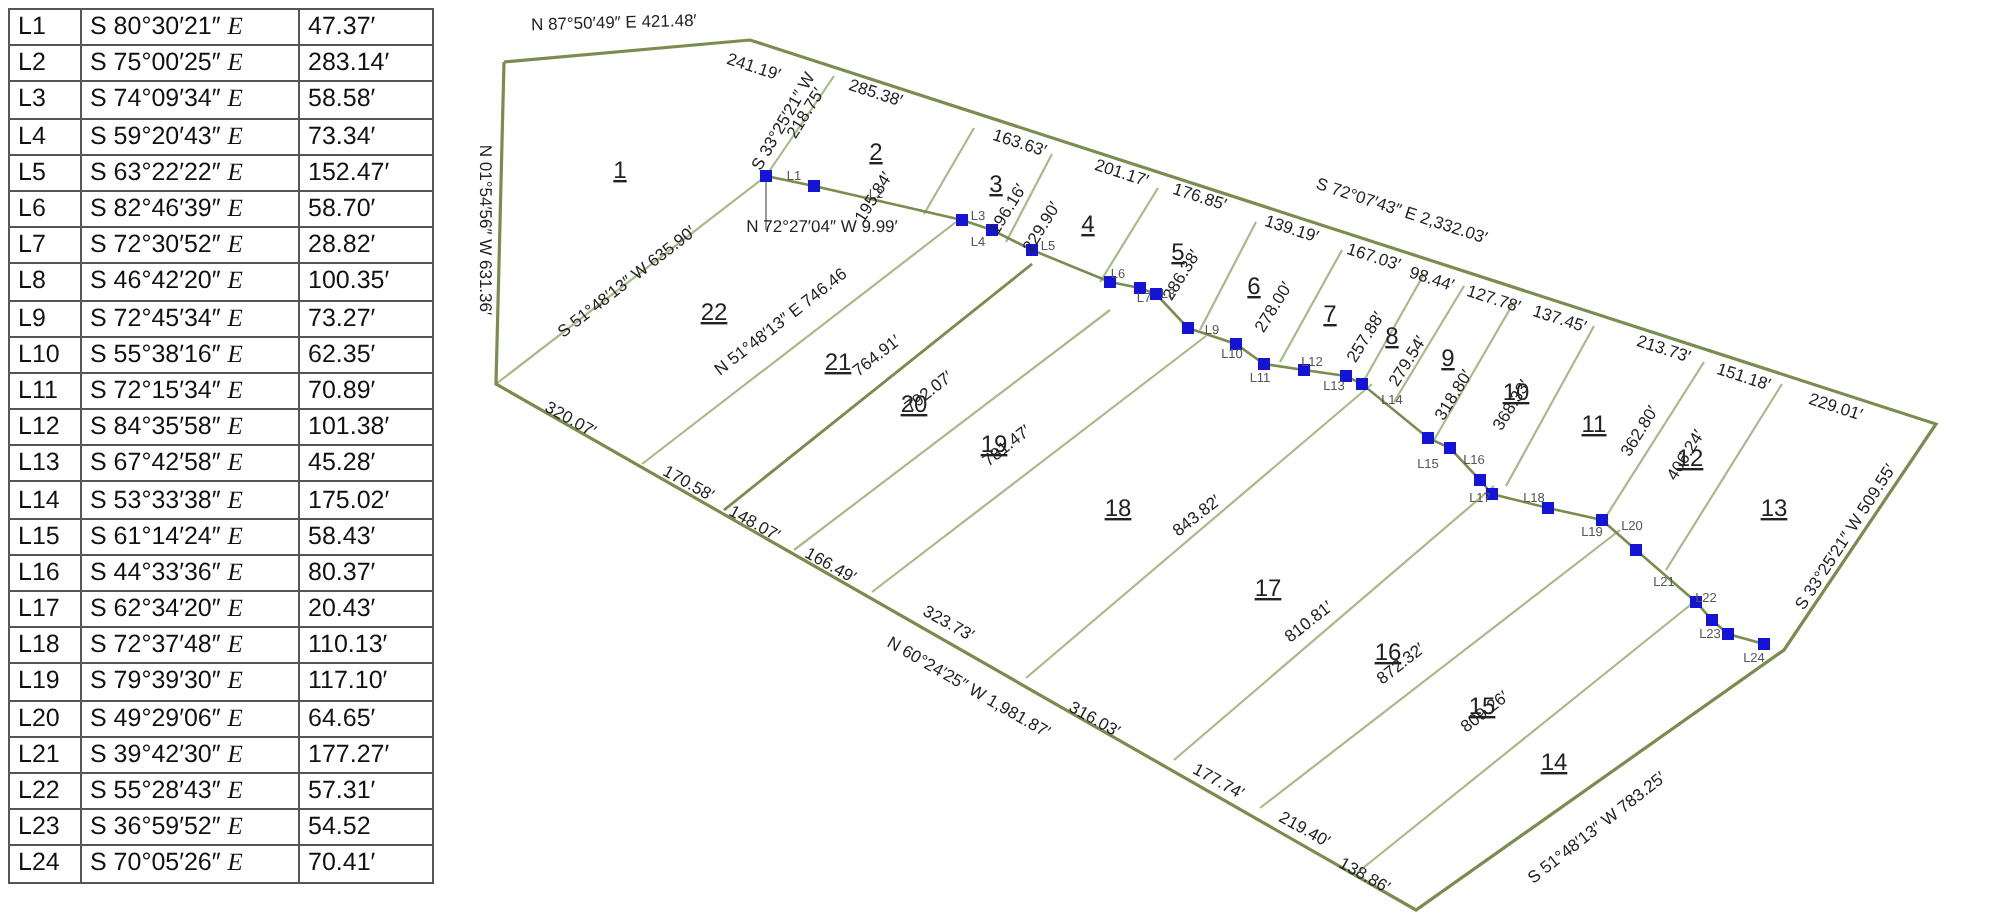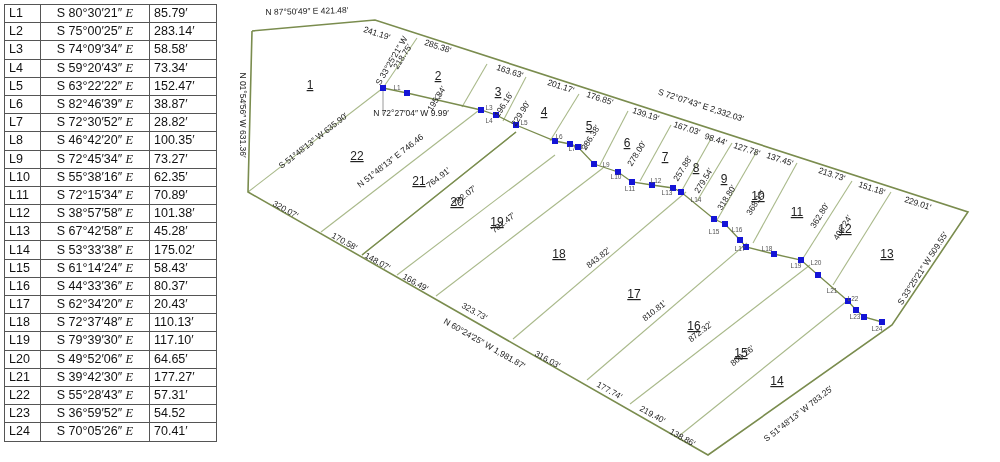--- a/index.html
+++ b/index.html
@@ -1,37 +1,37 @@
 <!DOCTYPE html>
 <html><head>
 <meta charset="utf-8">
 <style>
   html, body { margin:0; padding:0; background:#ffffff; }
   body { width:1000px; height:462px; position:relative; overflow:hidden; font-family:"Liberation Sans", sans-serif; }
   #curve-table { position:absolute; left:4px; top:4px; border-collapse:collapse; font-family:"Liberation Sans", sans-serif; font-size:12.5px; color:#111; }
   #curve-table td { border:1px solid #555; height:17.2px; padding:0 4px; line-height:17px; white-space:nowrap; }
   #curve-table td.c-id { width:27px; }
-  #curve-table td.c-bear { width:100px;text-align:center; }
+  #curve-table td.c-bear { width:100px; }
   #curve-table td.c-dist { width:58px; }
   #curve-table .dir { font-family:"Liberation Serif", serif; font-style:italic; }
   #plat { position:absolute; left:0; top:0; }
   #plat text { font-family:"Liberation Sans", sans-serif; fill:#222; }
   .dim { font-size:8.5px; }
   .lotnum { font-size:12px; text-decoration:underline; }
   .lname { font-size:6.5px; fill:#555 !important; }
 </style>
 </head>
 <body>
 
 <table id="curve-table">
   <tbody id="line-table-body">
       <tr>
         <td class="c-id">L1</td>
         <td class="c-bear"><span>S 80°30′21″ </span><span class="dir">E</span></td>
-        <td class="c-dist">85.79′</td>
+        <td class="c-dist">47.37′</td>
       </tr>
       <tr>
         <td class="c-id">L2</td>
         <td class="c-bear"><span>S 75°00′25″ </span><span class="dir">E</span></td>
         <td class="c-dist">283.14′</td>
       </tr>
       <tr>
         <td class="c-id">L3</td>
         <td class="c-bear"><span>S 74°09′34″ </span><span class="dir">E</span></td>
         <td class="c-dist">58.58′</td>
@@ -42,21 +42,21 @@
         <td class="c-dist">73.34′</td>
       </tr>
       <tr>
         <td class="c-id">L5</td>
         <td class="c-bear"><span>S 63°22′22″ </span><span class="dir">E</span></td>
         <td class="c-dist">152.47′</td>
       </tr>
       <tr>
         <td class="c-id">L6</td>
         <td class="c-bear"><span>S 82°46′39″ </span><span class="dir">E</span></td>
-        <td class="c-dist">38.87′</td>
+        <td class="c-dist">58.70′</td>
       </tr>
       <tr>
         <td class="c-id">L7</td>
         <td class="c-bear"><span>S 72°30′52″ </span><span class="dir">E</span></td>
         <td class="c-dist">28.82′</td>
       </tr>
       <tr>
         <td class="c-id">L8</td>
         <td class="c-bear"><span>S 46°42′20″ </span><span class="dir">E</span></td>
         <td class="c-dist">100.35′</td>
@@ -71,21 +71,21 @@
         <td class="c-bear"><span>S 55°38′16″ </span><span class="dir">E</span></td>
         <td class="c-dist">62.35′</td>
       </tr>
       <tr>
         <td class="c-id">L11</td>
         <td class="c-bear"><span>S 72°15′34″ </span><span class="dir">E</span></td>
         <td class="c-dist">70.89′</td>
       </tr>
       <tr>
         <td class="c-id">L12</td>
-        <td class="c-bear"><span>S 38°57′58″ </span><span class="dir">E</span></td>
+        <td class="c-bear"><span>S 84°35′58″ </span><span class="dir">E</span></td>
         <td class="c-dist">101.38′</td>
       </tr>
       <tr>
         <td class="c-id">L13</td>
         <td class="c-bear"><span>S 67°42′58″ </span><span class="dir">E</span></td>
         <td class="c-dist">45.28′</td>
       </tr>
       <tr>
         <td class="c-id">L14</td>
         <td class="c-bear"><span>S 53°33′38″ </span><span class="dir">E</span></td>
@@ -111,21 +111,21 @@
         <td class="c-bear"><span>S 72°37′48″ </span><span class="dir">E</span></td>
         <td class="c-dist">110.13′</td>
       </tr>
       <tr>
         <td class="c-id">L19</td>
         <td class="c-bear"><span>S 79°39′30″ </span><span class="dir">E</span></td>
         <td class="c-dist">117.10′</td>
       </tr>
       <tr>
         <td class="c-id">L20</td>
-        <td class="c-bear"><span>S 49°52′06″ </span><span class="dir">E</span></td>
+        <td class="c-bear"><span>S 49°29′06″ </span><span class="dir">E</span></td>
         <td class="c-dist">64.65′</td>
       </tr>
       <tr>
         <td class="c-id">L21</td>
         <td class="c-bear"><span>S 39°42′30″ </span><span class="dir">E</span></td>
         <td class="c-dist">177.27′</td>
       </tr>
       <tr>
         <td class="c-id">L22</td>
         <td class="c-bear"><span>S 55°28′43″ </span><span class="dir">E</span></td>

